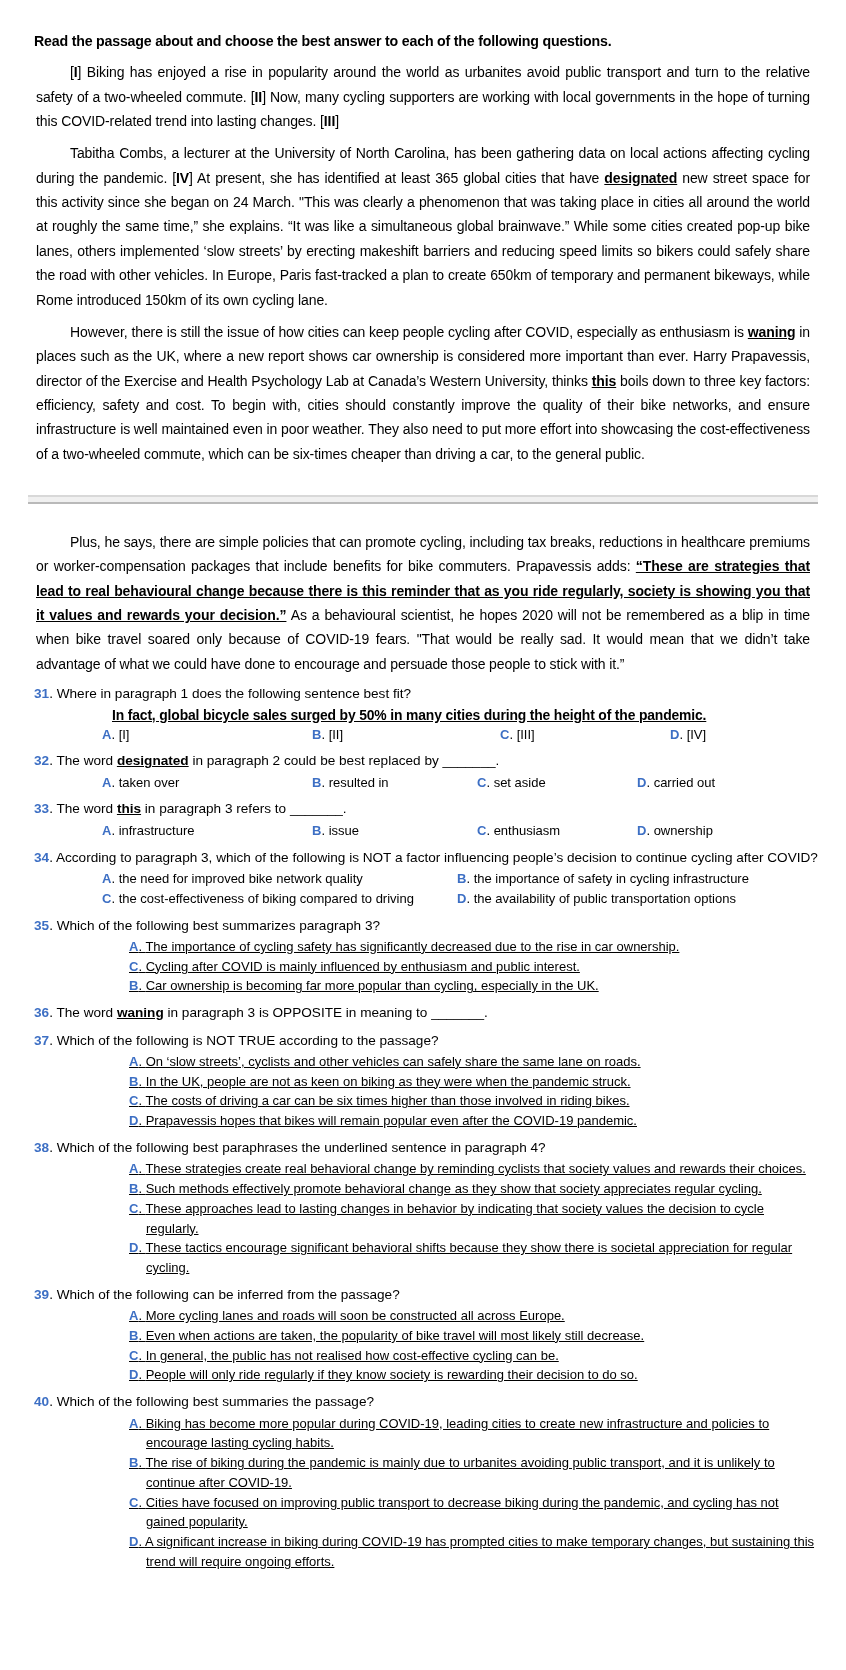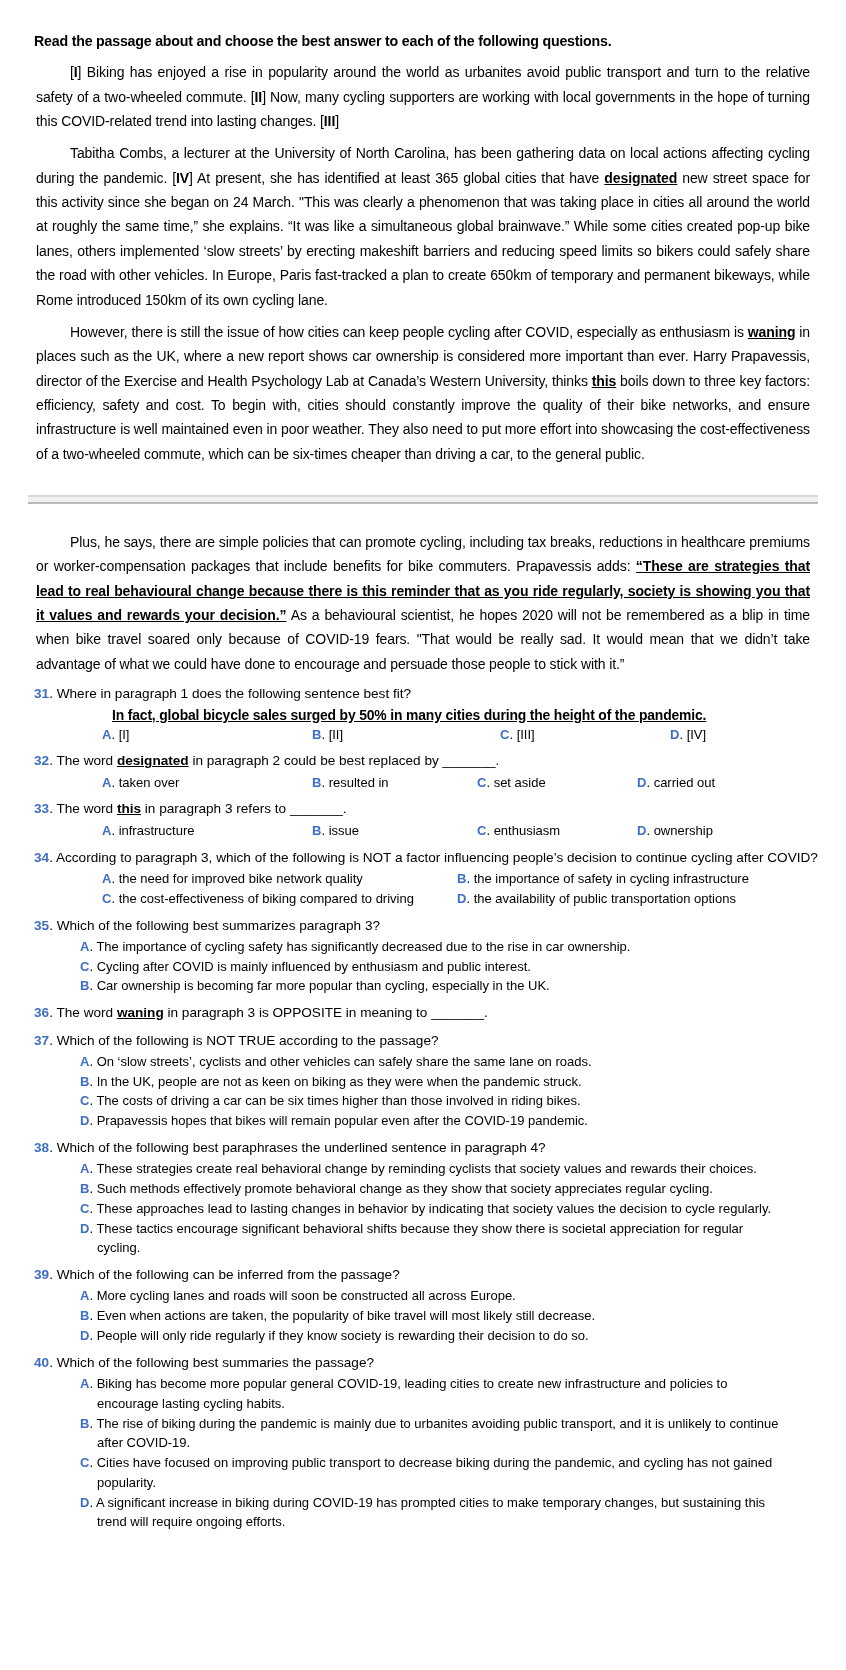--- a/index.html
+++ b/index.html
@@ -89,21 +89,21 @@
 
   .cols4c { display: flex; margin-left: 74px; }
   .cols4c .opt:nth-child(1) { width: 210px; }
   .cols4c .opt:nth-child(2) { width: 160px; }
   .cols4c .opt:nth-child(3) { width: 160px; }
 
   .cols2 { margin-left: 74px; }
   .cols2 .row { display: flex; }
   .cols2 .opt:nth-child(1) { width: 355px; }
 
-  .stack { margin-left: 52px; }
+  .stack { margin-left: 101px; text-decoration: underline; }
   .stack .opt {
     padding-left: 17px;
     text-indent: -17px;
     max-width: 700px;
   }
 </style>
 </head>
 <body>
 
 <div class="page">
@@ -190,27 +190,28 @@
             <span class="opt"><span class="ltr">B</span>. <span>Such methods effectively promote behavioral change as they show that society appreciates regular cycling.</span></span>
             <span class="opt"><span class="ltr">C</span>. <span>These approaches lead to lasting changes in behavior by indicating that society values the decision to cycle regularly.</span></span>
             <span class="opt"><span class="ltr">D</span>. <span>These tactics encourage significant behavioral shifts because they show there is societal appreciation for regular cycling.</span></span>
           </div>
         </div>
         <div class="q-block">
           <div class="q-stem"><span class="qnum">39</span>. <span>Which of the following can be inferred from the passage?</span></div>
           <div class="opts stack">
             <span class="opt"><span class="ltr">A</span>. <span>More cycling lanes and roads will soon be constructed all across Europe.</span></span>
             <span class="opt"><span class="ltr">B</span>. <span>Even when actions are taken, the popularity of bike travel will most likely still decrease.</span></span>
+            <span class="opt"><span class="ltr">C</span>. <span>In general, the public has not realised how cost-effective cycling can be.</span></span>
             <span class="opt"><span class="ltr">D</span>. <span>People will only ride regularly if they know society is rewarding their decision to do so.</span></span>
           </div>
         </div>
         <div class="q-block">
           <div class="q-stem"><span class="qnum">40</span>. <span>Which of the following best summaries the passage?</span></div>
           <div class="opts stack">
-            <span class="opt"><span class="ltr">A</span>. <span>Biking has become more popular general COVID-19, leading cities to create new infrastructure and policies to encourage lasting cycling habits.</span></span>
+            <span class="opt"><span class="ltr">A</span>. <span>Biking has become more popular during COVID-19, leading cities to create new infrastructure and policies to encourage lasting cycling habits.</span></span>
             <span class="opt"><span class="ltr">B</span>. <span>The rise of biking during the pandemic is mainly due to urbanites avoiding public transport, and it is unlikely to continue after COVID-19.</span></span>
             <span class="opt"><span class="ltr">C</span>. <span>Cities have focused on improving public transport to decrease biking during the pandemic, and cycling has not gained popularity.</span></span>
             <span class="opt"><span class="ltr">D</span>. <span>A significant increase in biking during COVID-19 has prompted cities to make temporary changes, but sustaining this trend will require ongoing efforts.</span></span>
           </div>
         </div>
       </div>
 
   </div>
 </div>
 

